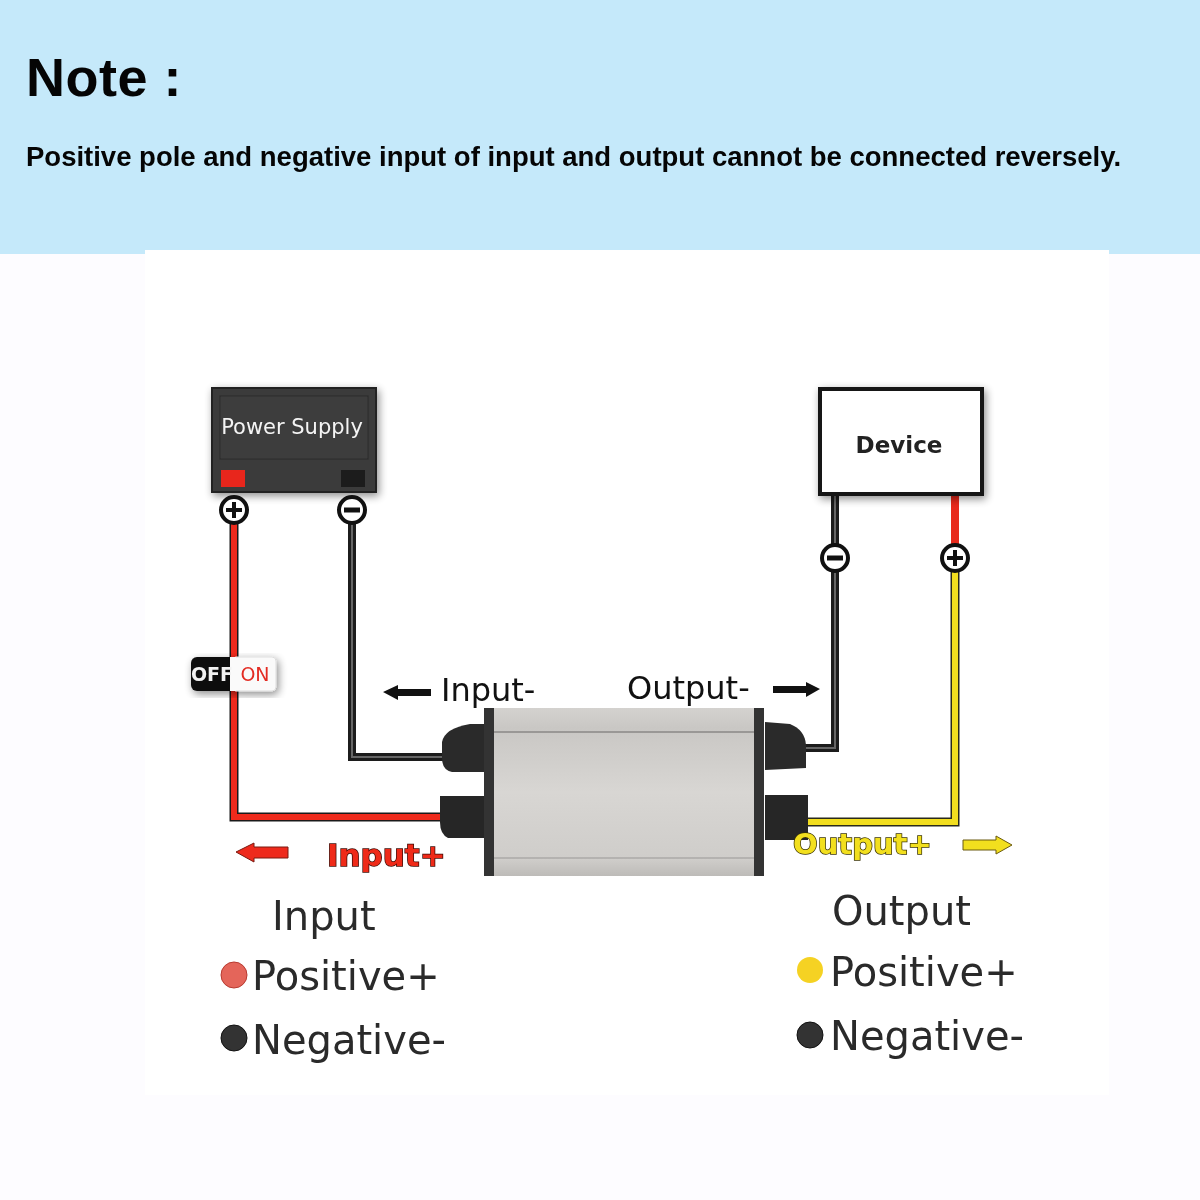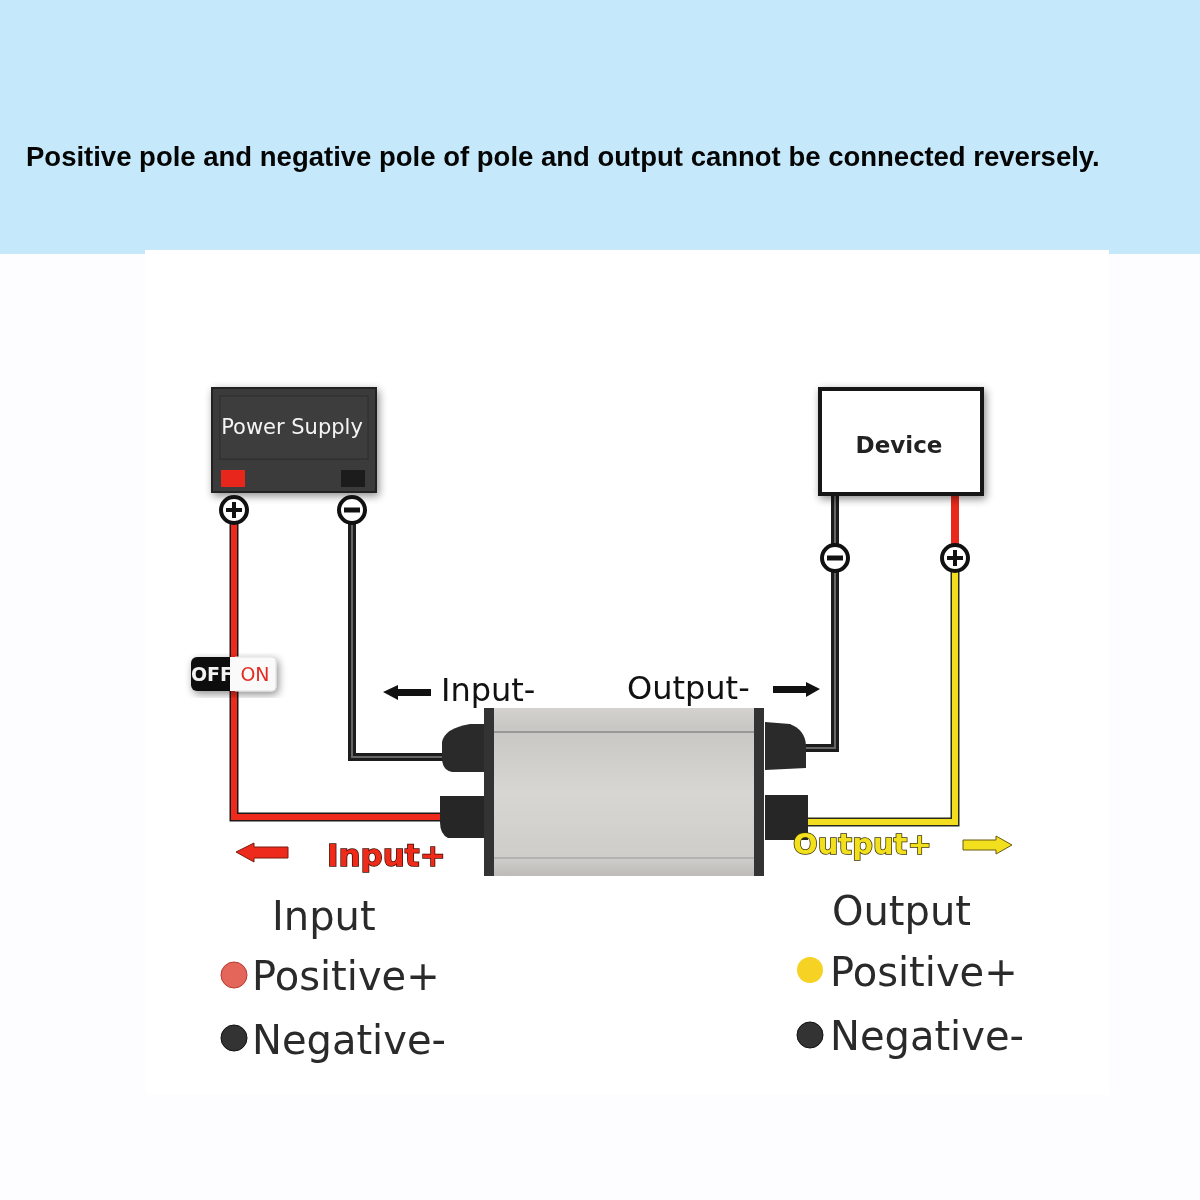--- a/index.html
+++ b/index.html
@@ -8,21 +8,22 @@
   .note-title { position: absolute; left: 26px; top: 46px; font-size: 54px; font-weight: bold; color: #050505; letter-spacing: 0.5px; }
   .note-text { position: absolute; left: 26px; top: 141px; font-size: 27.5px; font-weight: bold; color: #050505; white-space: nowrap; }
   .panel { position: absolute; left: 145px; top: 250px; width: 964px; height: 845px; background: #ffffff; }
   svg { position: absolute; left: 0; top: 0; }
   .lbl { font-family: "DejaVu Sans", sans-serif; }
 </style>
 </head>
 <body>
 
 <div class="banner">
-  <div class="note-text">Positive pole and negative pole of pole and output cannot be connected reversely.</div>
+  <div class="note-title">Note :</div>
+  <div class="note-text">Positive pole and negative input of input and output cannot be connected reversely.</div>
 </div>
 <div class="panel"></div>
 
 <svg width="1200" height="1200" viewBox="0 0 1200 1200">
   <defs>
     <linearGradient id="caseGrad" x1="0" y1="0" x2="0" y2="1">
       <stop offset="0" stop-color="#d4d2cf"></stop>
       <stop offset="0.12" stop-color="#c9c7c4"></stop>
       <stop offset="0.5" stop-color="#d8d6d3"></stop>
       <stop offset="0.9" stop-color="#cfcdca"></stop>

